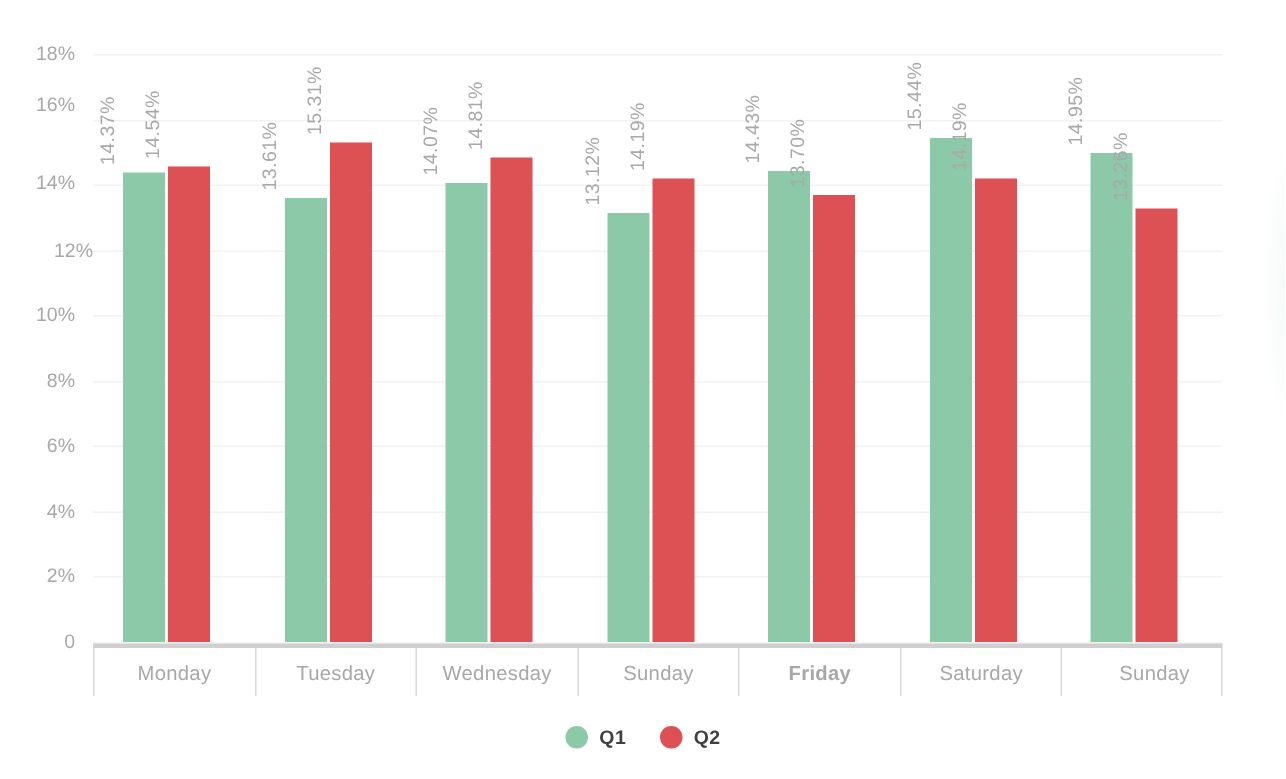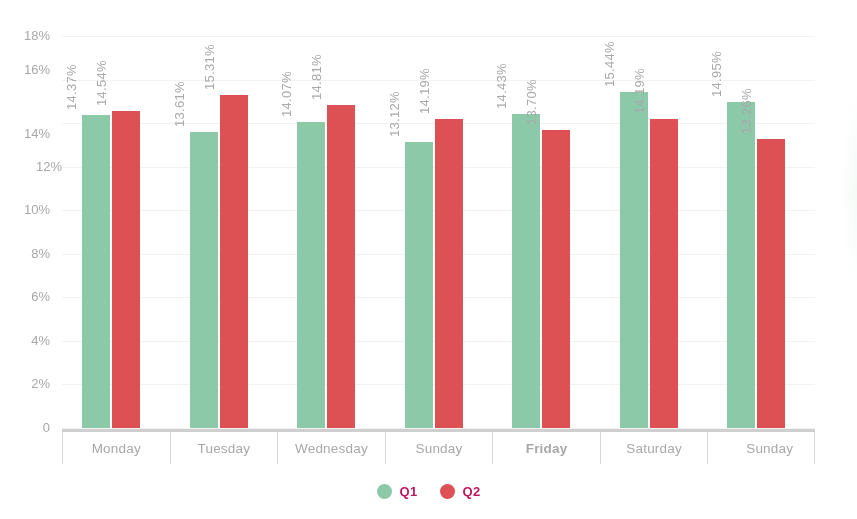--- a/index.html
+++ b/index.html
@@ -131,21 +131,21 @@
     display: flex;
     align-items: center;
     gap: 8px;
   }
   .legend-swatch {
     width: 15px;
     height: 15px;
     border-radius: 50%;
   }
   .legend-text {
-    color: #be185d;
+    color: #404040;
     font-size: 13px;
     font-weight: bold;
     letter-spacing: 0.3px;
   }
 
   
   #edge-artifact {
     position: absolute;
     right: 0;
     top: 90px;
@@ -161,21 +161,21 @@
 <div id="chart-root">
 
   <div id="y-axis-labels">
       <div class="y-label" style="top: 421px;">0</div>
       <div class="y-label" style="top: 377.444px;">2%</div>
       <div class="y-label" style="top: 333.889px;">4%</div>
       <div class="y-label" style="top: 290.333px;">6%</div>
       <div class="y-label" style="top: 246.778px;">8%</div>
       <div class="y-label" style="top: 203.222px;">10%</div>
       <div class="y-label" style="top: 159.667px; padding-left: 12px;">12%</div>
-      <div class="y-label" style="top: 127px;">14%</div>
+      <div class="y-label" style="top: 115px;">14%</div>
       <div class="y-label" style="top: 63px;">16%</div>
       <div class="y-label" style="top: 29px;">18%</div>
     </div>
 
   <div id="plot-area">
     <div id="gridlines">
         <div class="gridline" style="top: 392px;"></div>
         <div class="gridline" style="top: 348.444px;"></div>
         <div class="gridline" style="top: 304.889px;"></div>
         <div class="gridline" style="top: 261.333px;"></div>

